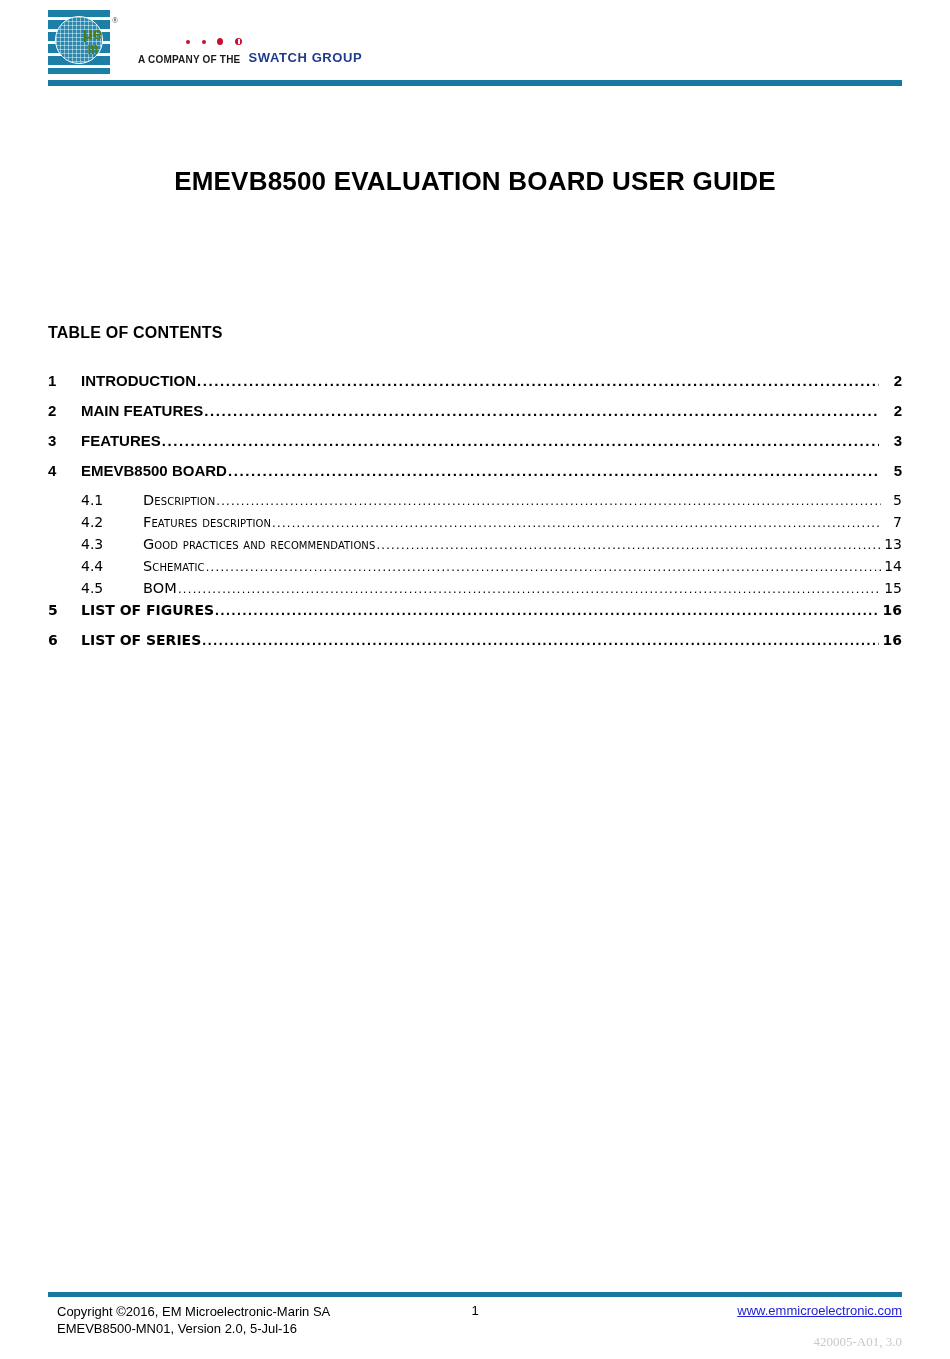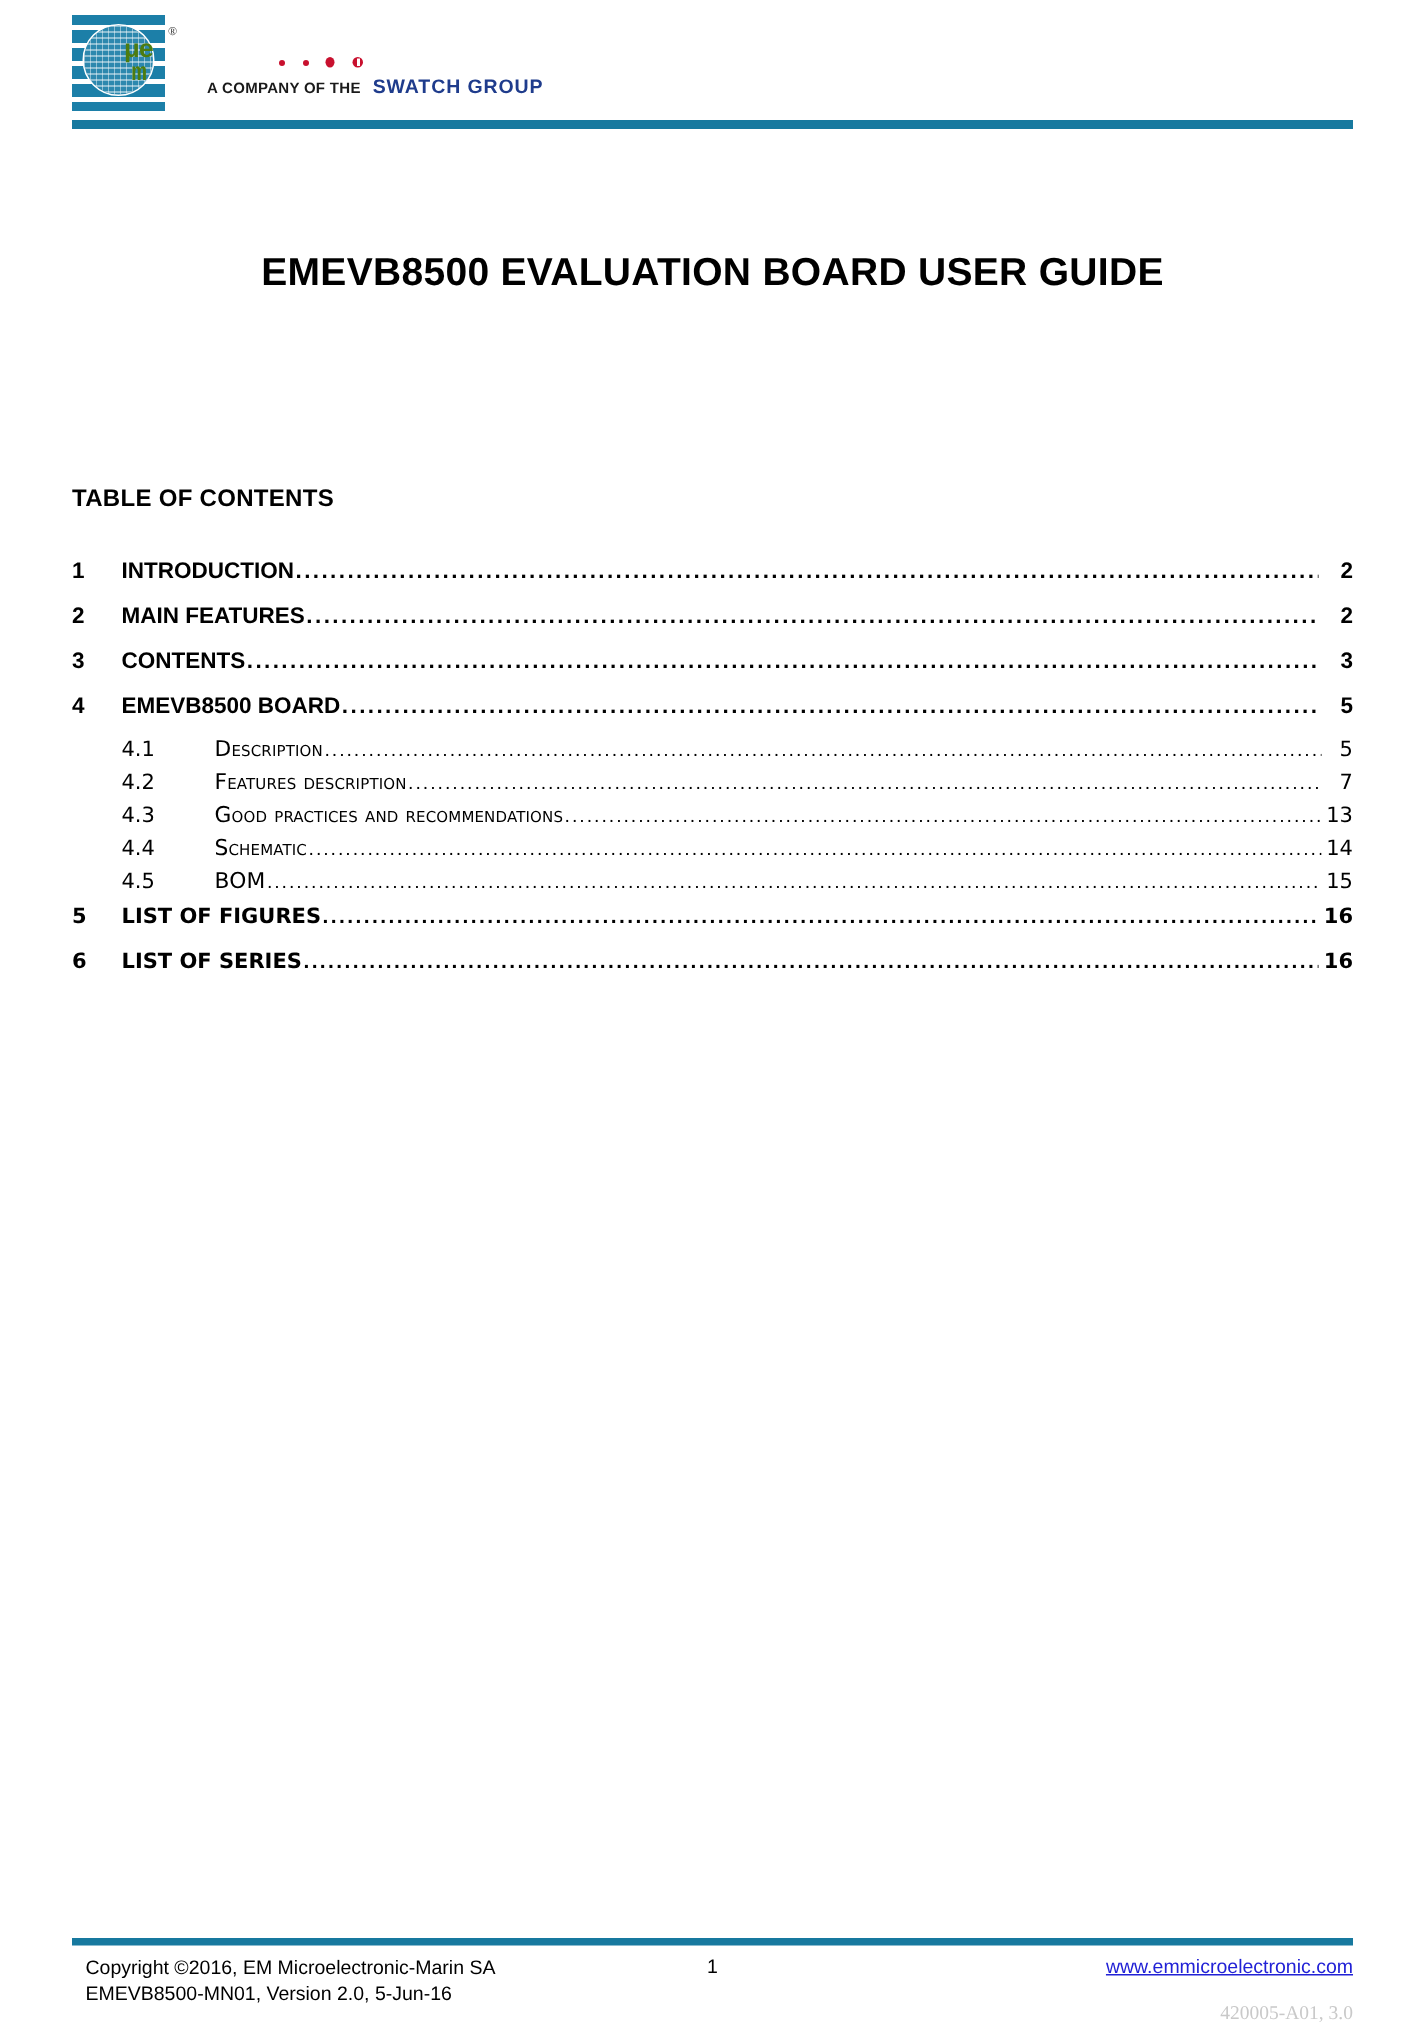--- a/index.html
+++ b/index.html
@@ -396,21 +396,21 @@
       <span class="toc-page">2</span>
     </div>
     <div class="toc-row lvl1">
       <span class="toc-num">2</span>
       <span class="toc-label">MAIN FEATURES</span>
       <span class="toc-dots">...........................................................................................................................................................................................................................</span>
       <span class="toc-page">2</span>
     </div>
     <div class="toc-row lvl1">
       <span class="toc-num">3</span>
-      <span class="toc-label">CONTENTS </span>
+      <span class="toc-label">FEATURES </span>
       <span class="toc-dots">...........................................................................................................................................................................................................................</span>
       <span class="toc-page">3</span>
     </div>
     <div class="toc-row lvl1">
       <span class="toc-num">4</span>
       <span class="toc-label">EMEVB8500 BOARD </span>
       <span class="toc-dots">...........................................................................................................................................................................................................................</span>
       <span class="toc-page">5</span>
     </div>
     <div class="toc-row lvl2">
@@ -458,17 +458,17 @@
       <span class="toc-num">6</span>
       <span class="toc-label">LIST OF SERIES </span>
       <span class="toc-dots">...........................................................................................................................................................................................................................</span>
       <span class="toc-page">16</span>
     </div>
   </div>
 
 <div class="footer-rule"></div>
 <div class="footer-left">
   <div>Copyright ©2016, EM Microelectronic-Marin SA</div>
-  <div>EMEVB8500-MN01, Version 2.0, 5-Jun-16</div>
+  <div>EMEVB8500-MN01, Version 2.0, 5-Jul-16</div>
 </div>
 <div class="footer-page">1</div>
 <a class="footer-link" href="#">www.emmicroelectronic.com</a>
 <div class="footer-docref">420005-A01, 3.0</div>
 
 </body></html>

